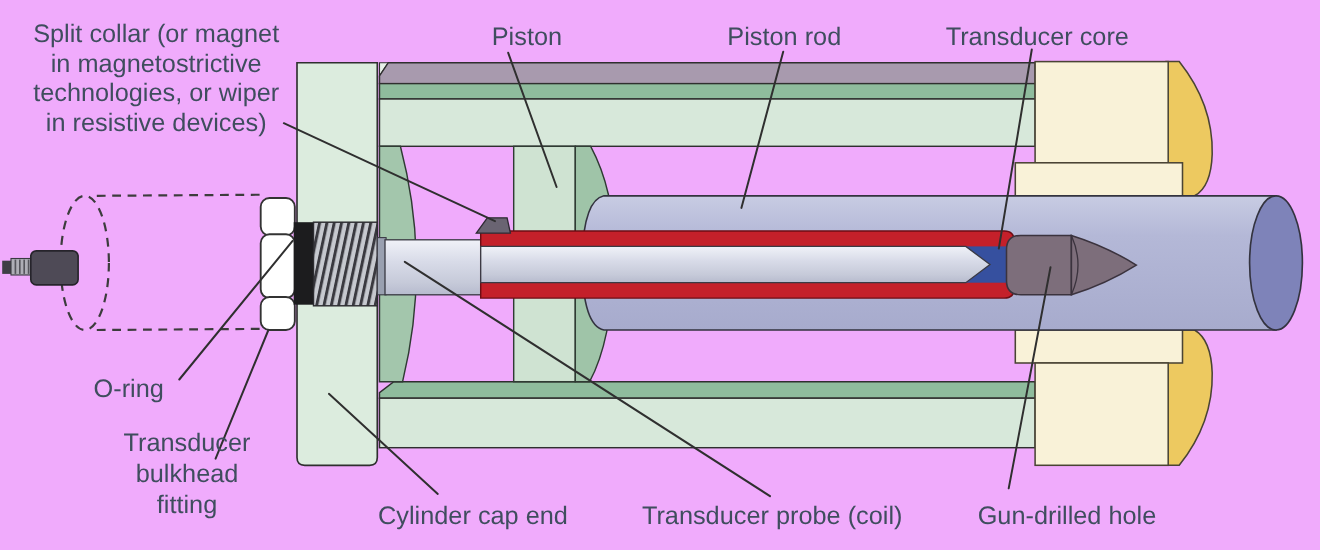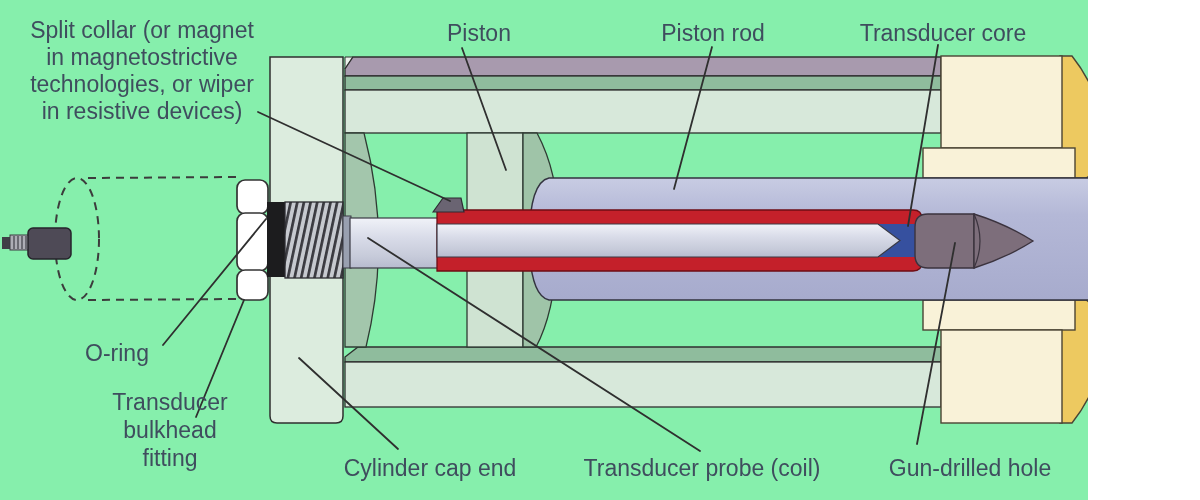--- a/index.html
+++ b/index.html
@@ -1,16 +1,16 @@
 <!DOCTYPE html>
 <html><head>
 <meta charset="utf-8">
 <style>
   html,body{margin:0;padding:0;background:#ffffff;}
-  .stage{position:relative;width:1088px;height:500px;background:#86efac;overflow:hidden;}
+  .stage{position:relative;width:1200px;height:500px;background:#f0abfc;overflow:hidden;}
   svg{display:block;}
   text{font-family:"Liberation Sans", sans-serif;font-size:23px;}
   .lbl{text-anchor:middle;}
 </style>
 </head>
 <body>
 
 <div class="stage">
 <svg width="1200" height="500" viewBox="0 0 1200 500" xmlns="http://www.w3.org/2000/svg">
   <defs>

